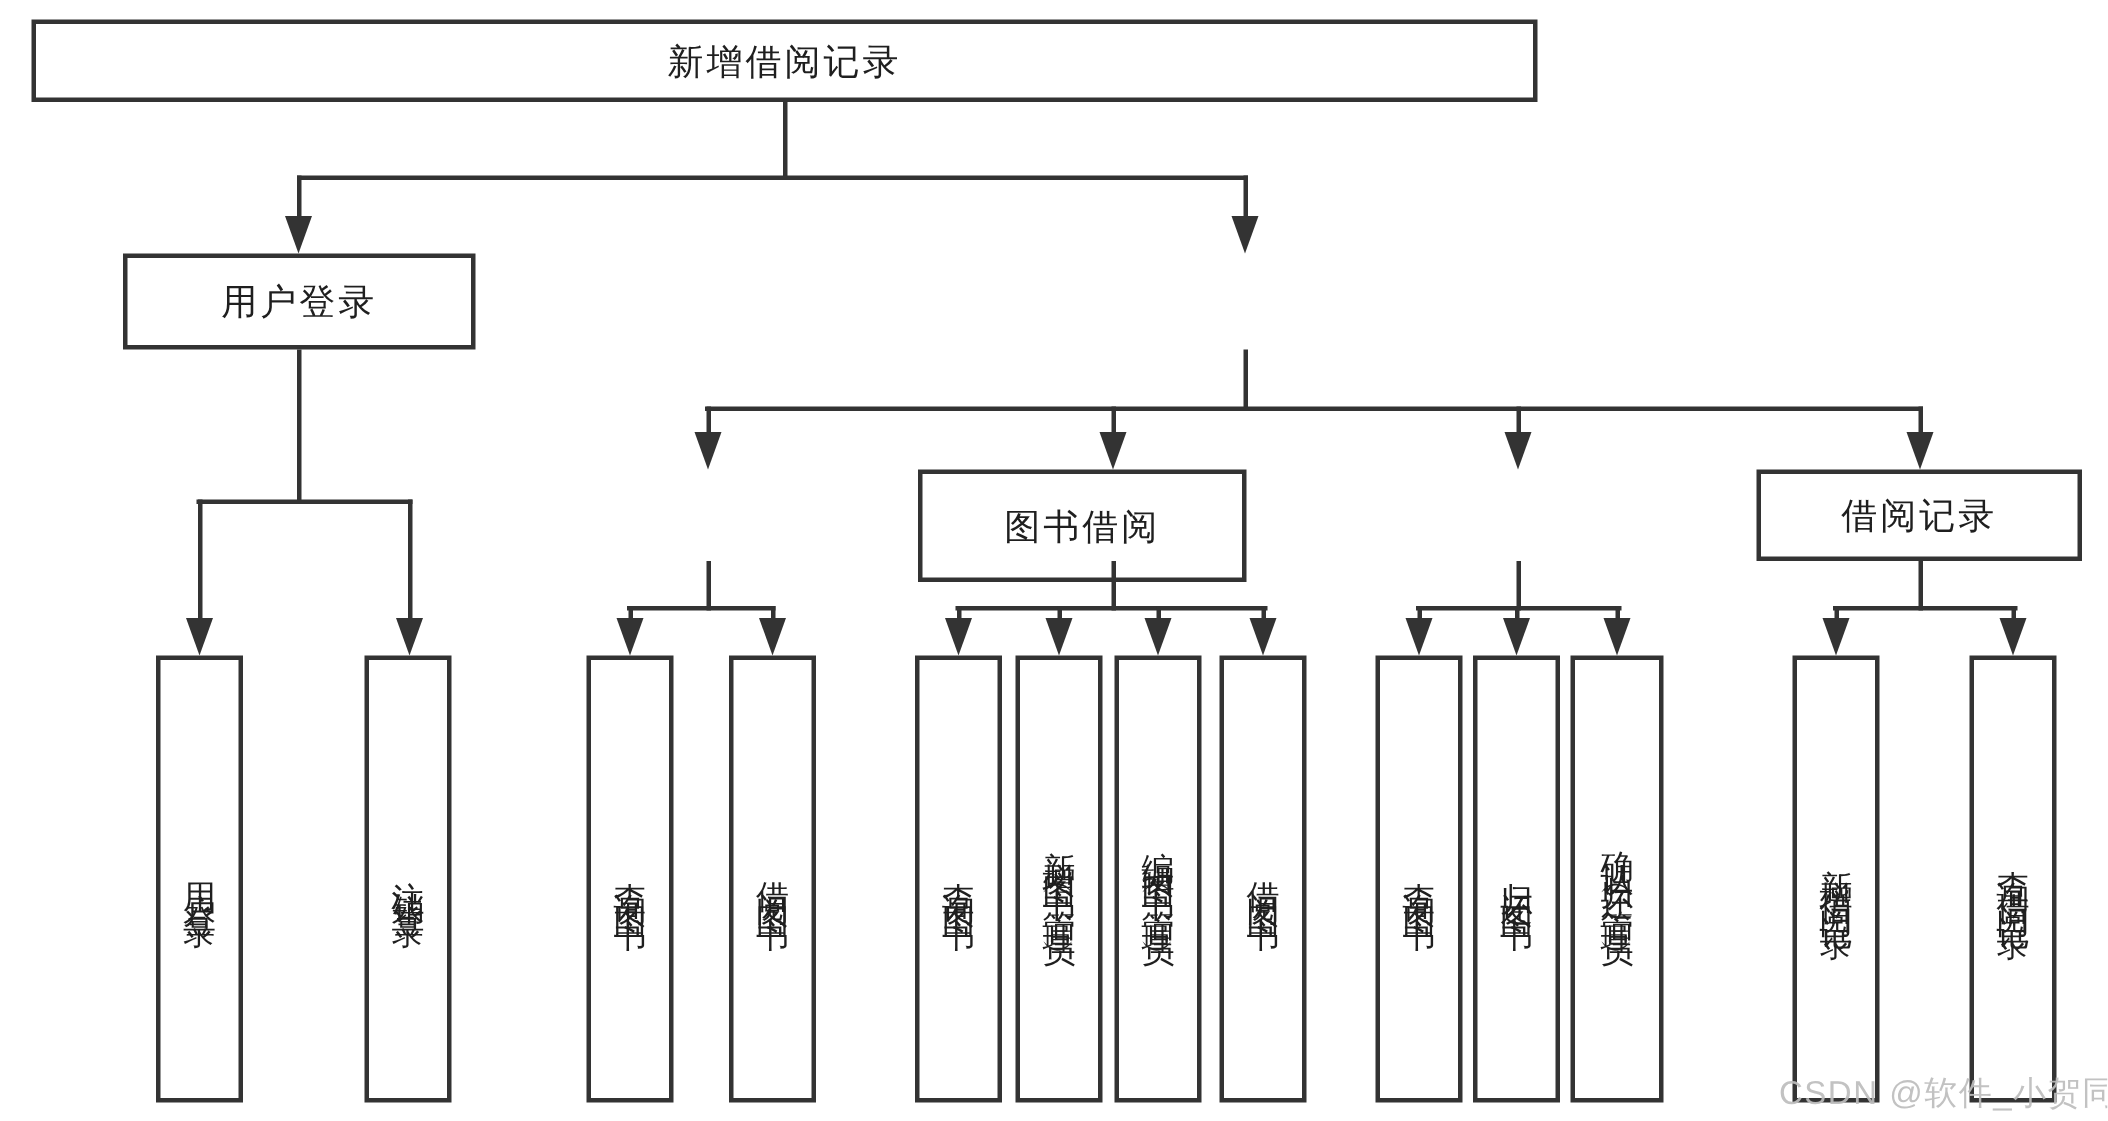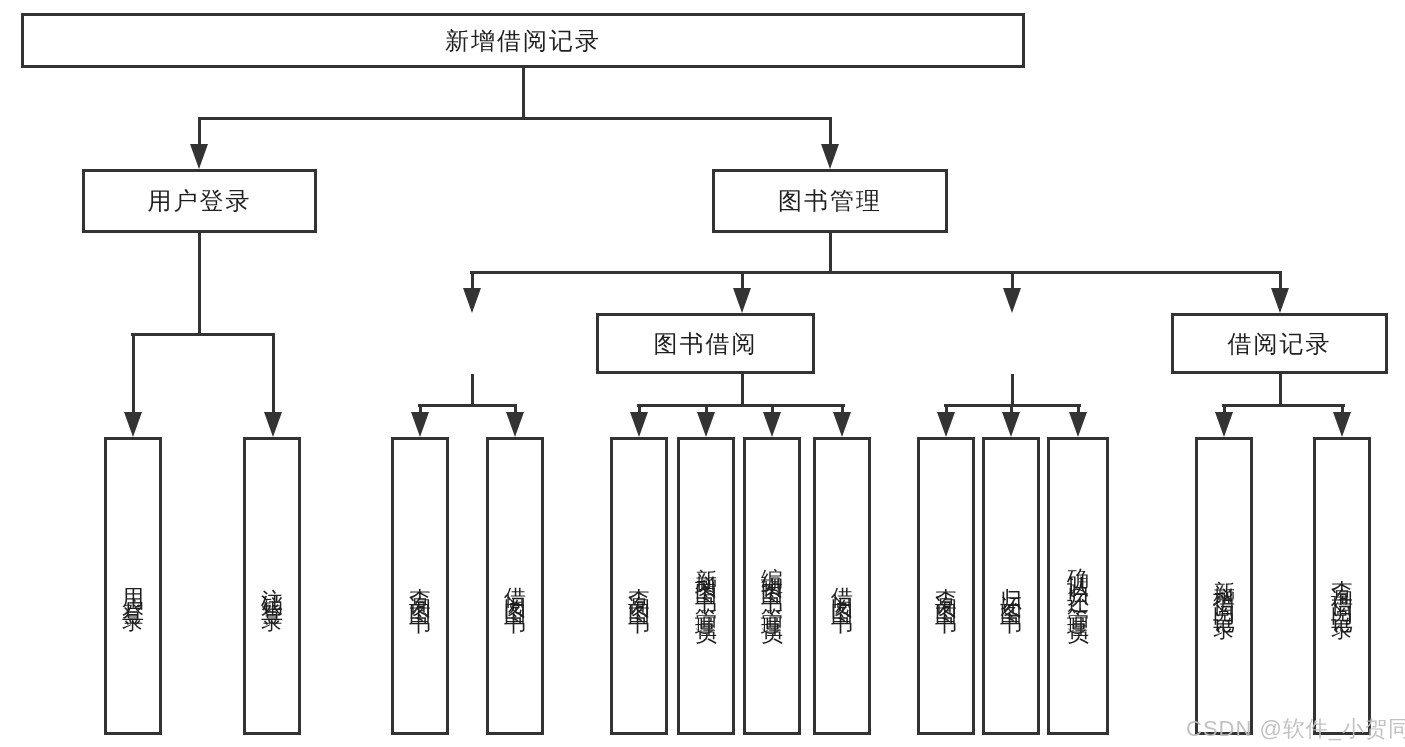--- a/index.html
+++ b/index.html
@@ -40,23 +40,22 @@
   }
 </style>
 </head>
 <body>
 
 <div class="stage">
 
   <div class="box h" style="left:21px;top:13px;width:1004px;height:55px">新增借阅记录</div>
 
   <div class="box h" style="left:82px;top:169px;width:235px;height:64px">用户登录</div>
-  <div class="box h" style="left:712px;top:169px;width:236px;height:64px">图书管理</div>
 
-  <div class="box h" style="left:596px;top:313px;width:219px;height:61px">图书借阅</div>
+  <div class="box h" style="left:612px;top:313px;width:219px;height:75px">图书借阅</div>
   <div class="box h" style="left:1171px;top:313px;width:217px;height:61px">借阅记录</div>
 
   <div class="box v" style="left:104px;top:437px;width:58px;height:298px">用户登录</div>
   <div class="box v" style="left:243px;top:437px;width:58px;height:298px">注销登录</div>
 
   <div class="box v" style="left:391px;top:437px;width:58px;height:298px">查询图书</div>
   <div class="box v" style="left:486px;top:437px;width:58px;height:298px">借阅图书</div>
 
   <div class="box v" style="left:610px;top:437px;width:58px;height:298px">查询图书</div>
   <div class="box v" style="left:677px;top:437px;width:58px;height:298px">新增图书（管理员）</div>

